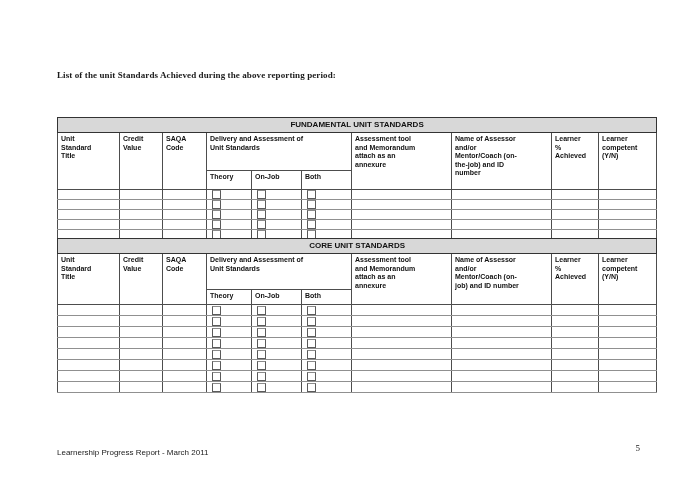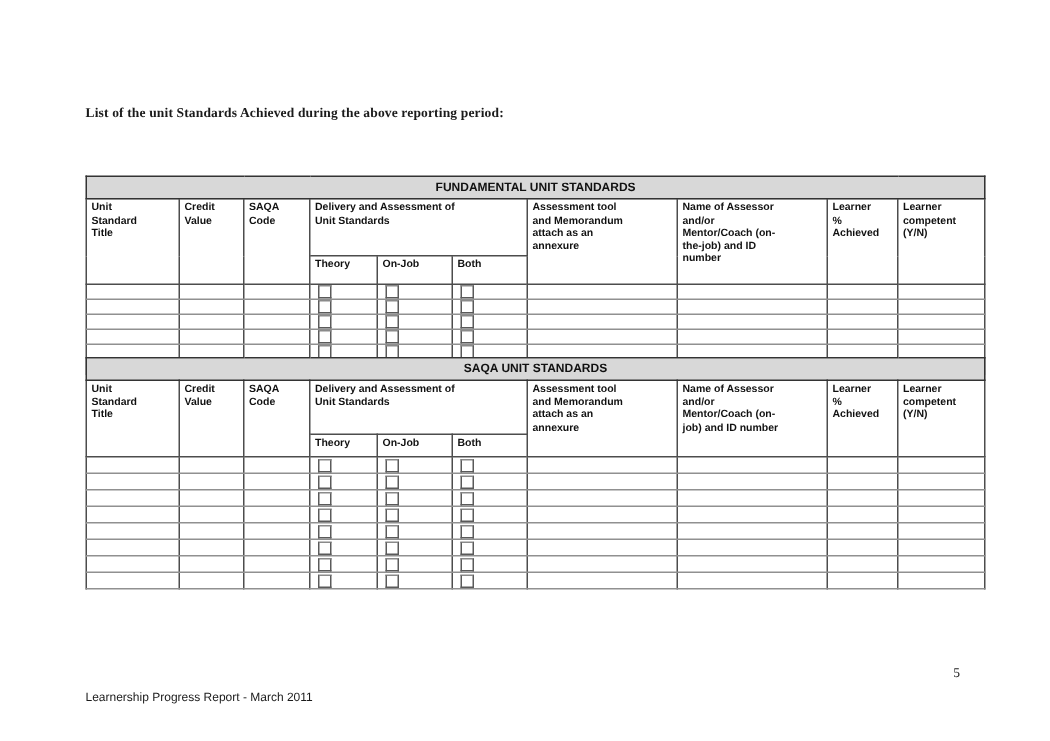--- a/index.html
+++ b/index.html
@@ -39,21 +39,21 @@
   }
   #table-fundamental tr.data { height:10px; }
   #table-core tr.data { height:11px; }
   .cb {
     display:inline-block; box-sizing:border-box;
     width:9px; height:9px; background:#fff;
     border:1px solid #5a5a5a; border-top-color:#8a8a8a;
     margin-left:5px; vertical-align:middle;
   }
   .footer-text {
-    position:absolute; left:57px; top:460px;
+    position:absolute; left:57px; top:448px;
     font-size:8px; color:#1b1b1b;
   }
   .page-number {
     position:absolute; left:620px; top:443px; width:20px; text-align:right;
     font-family:"Liberation Serif", serif; font-size:9px; color:#1b1b1b;
   }
 </style>
 </head>
 <body>
 
@@ -192,21 +192,21 @@
     <col style="width:45px">
       <col style="width:50px">
       <col style="width:50px">
     <col style="width:100px">
       <col style="width:100px">
       <col style="width:47px">
       <col style="width:58px">
   </colgroup>
   <tbody>
     <tr class="bar">
-      <td colspan="10">SAQA UNIT STANDARDS</td>
+      <td colspan="10">CORE UNIT STANDARDS</td>
     </tr>
     <tr class="h1">
       <td rowspan="2">Unit
 Standard
 Title</td>
       <td rowspan="2">Credit
 Value</td>
       <td rowspan="2">SAQA
 Code</td>
       <td colspan="3">Delivery and Assessment of

